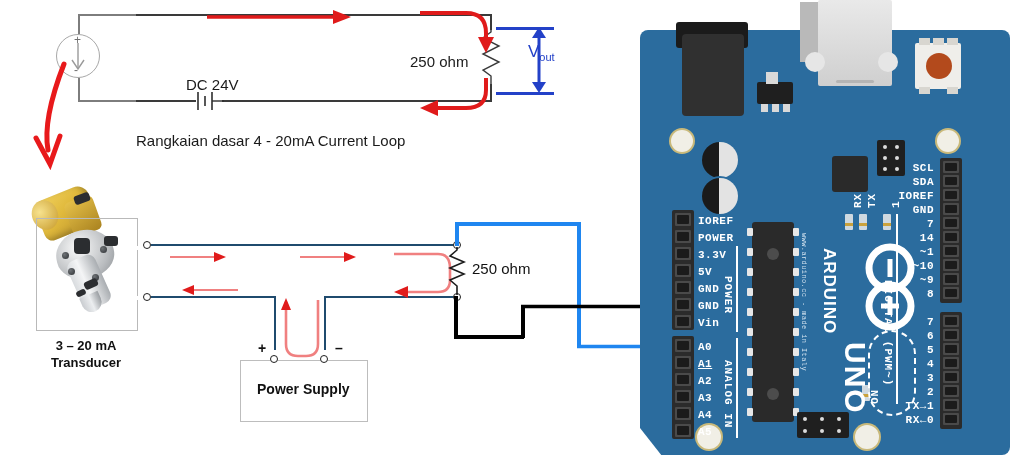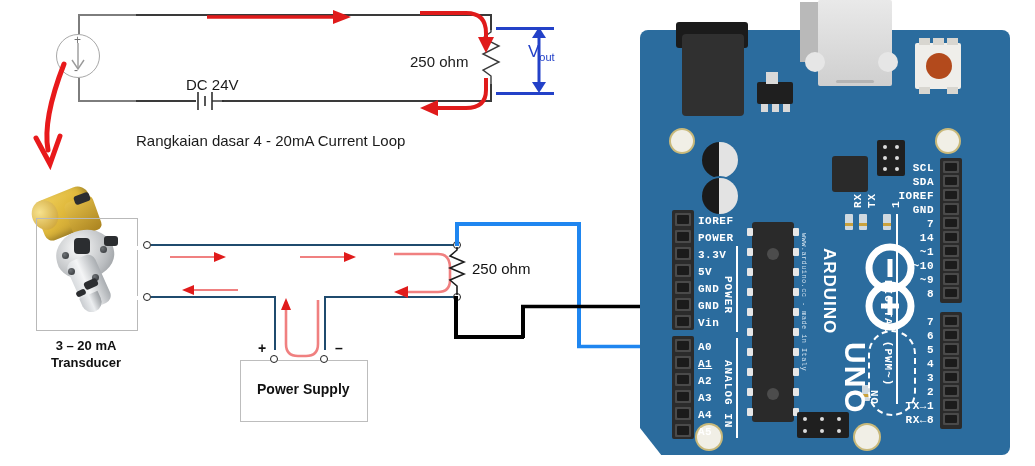--- a/index.html
+++ b/index.html
@@ -454,19 +454,19 @@
     <div class="hdr-pin" style="left:303px;top:369px;width:16px;height:12px;"></div>
     <div class="hdr-pin" style="left:303px;top:383px;width:16px;height:12px;"></div>
 
     <div class="pinlabel r" style="left:240px;top:286px;width:54px;">7</div>
     <div class="pinlabel r" style="left:240px;top:300px;width:54px;">6</div>
     <div class="pinlabel r" style="left:240px;top:314px;width:54px;">5</div>
     <div class="pinlabel r" style="left:240px;top:328px;width:54px;">4</div>
     <div class="pinlabel r" style="left:240px;top:342px;width:54px;">3</div>
     <div class="pinlabel r" style="left:240px;top:356px;width:54px;">2</div>
     <div class="pinlabel r" style="left:240px;top:370px;width:54px;">TX→1</div>
-    <div class="pinlabel r" style="left:240px;top:384px;width:54px;">RX←8</div>
+    <div class="pinlabel r" style="left:240px;top:384px;width:54px;">RX←0</div>
 
     <div class="whiteline" style="left:256px;top:184px;width:2px;height:190px;"></div>
     <div class="vert" style="left:254px;top:250px;transform:rotate(90deg);">DIGITAL (PWM~)</div>
   </div>
 
 </div>
 
 </body></html>

